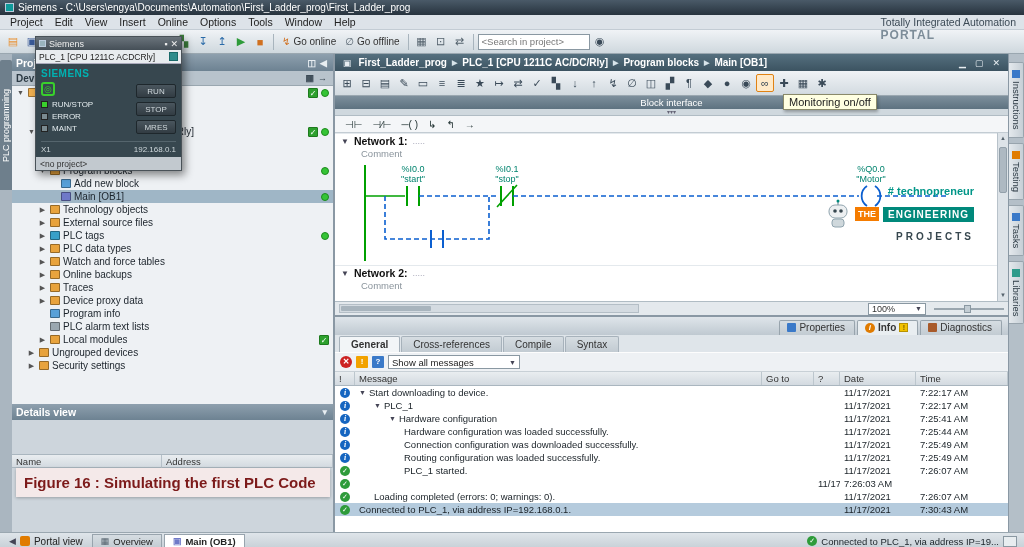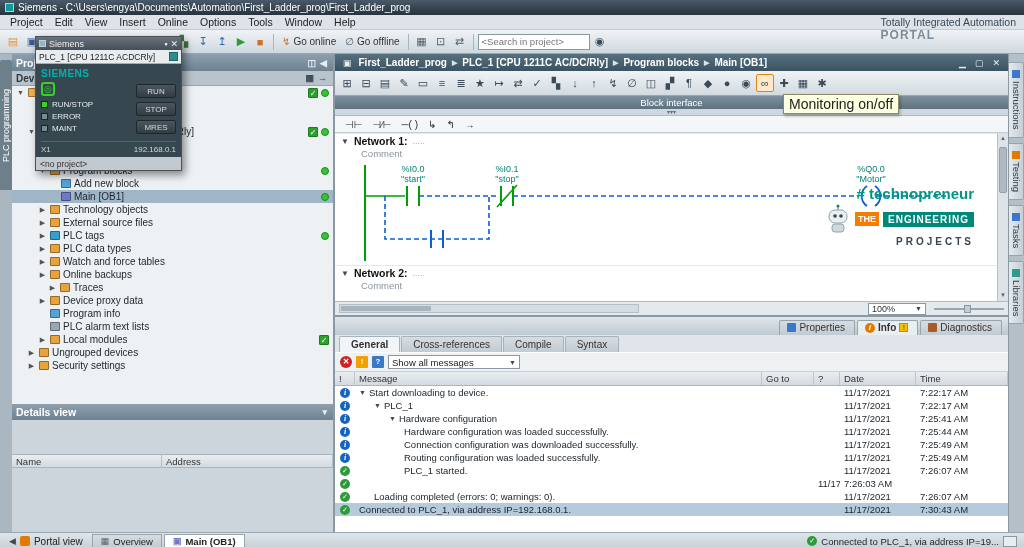--- a/index.html
+++ b/index.html
@@ -66,35 +66,35 @@
   .sim-x1 { display:flex; justify-content:space-between; color:#cfd8dc; font-size:8px; border-top:1px solid #55656d; margin-top:5px; padding-top:3px; }
   .sim-foot { height:13px; background:#c2c9cf; font-size:8.5px; color:#333; display:flex; align-items:center; padding:0 4px; }
 
   
   .editor-col { flex:1; display:flex; flex-direction:column; background:#fff; min-width:0; }
   .breadcrumb { height:17px; background:linear-gradient(#55707f,#3c5361); color:#fff; font-size:10px; display:flex; align-items:center; gap:5px; padding:0 6px; font-weight:bold; }
   .bc-arrow { font-size:7px; color:#d8e4ea; }
   .bc-sp { flex:1; }
   .bc-ico { font-size:9px; color:#e8eef2; font-weight:normal; padding:0 2px; }
   .ed-toolbar { height:25px; background:linear-gradient(#f0f3f6,#d2dae0); border-bottom:1px solid #9aa7b0; display:flex; align-items:center; gap:1px; padding:0 3px; position:relative; }
-  .tooltip { position:absolute; left:448px; top:23px; background:#ffffe1; border:1px solid #8a8a6a; font-size:14px; color:#222; padding:1px 5px; box-shadow:1px 2px 3px rgba(0,0,0,.3); z-index:30; }
+  .tooltip { position:absolute; left:448px; top:23px; background:#ffffe1; border:1px solid #8a8a6a; font-size:11px; color:#222; padding:1px 5px; box-shadow:1px 2px 3px rgba(0,0,0,.3); z-index:30; }
   .block-interface { height:13px; background:linear-gradient(#7d8f9c,#5d7280); color:#fff; font-size:9.5px; text-align:center; line-height:13px; }
   .grip { height:7px; background:#cfd8de; border-bottom:1px solid #b0bcc4; text-align:center; font-size:6px; color:#667; line-height:6px; }
   .favorites { height:17px; background:#f4f6f8; border-bottom:1px solid #c3ccd3; display:flex; align-items:center; gap:10px; padding:0 10px; font-size:10px; color:#233; }
   .fav { cursor:default; }
   .ladder-area { flex:1; position:relative; background:#fff; overflow:hidden; }
   .net-header { height:15px; display:flex; align-items:center; gap:5px; padding-left:6px; font-size:10.5px; font-weight:bold; color:#111; border-top:1px solid #e4e9ed; }
   .net-header .exp { font-size:8px; color:#445; }
   .net-header .dots { color:#aab; font-weight:normal; font-size:9px; }
   .net-comment { height:13px; padding-left:26px; font-size:9.5px; color:#8a949c; }
   .vscroll { position:absolute; right:0; top:0; bottom:0; width:11px; background:#dde3e8; border-left:1px solid #b8c2ca; }
   .vscroll .thumb { position:absolute; top:14px; left:1px; width:8px; height:46px; background:#aeb9c2; border:1px solid #93a0aa; border-radius:2px; }
   .vscroll .arr { position:absolute; left:0; width:10px; height:11px; font-size:6px; color:#56636d; text-align:center; line-height:11px; }
   .logo { position:absolute; right:34px; top:52px; width:175px; z-index:5; }
-  .logo .tag { text-align:right; color:#009688; font-size:15px; font-weight:bold; margin-bottom:2px; }
+  .logo .tag { text-align:right; color:#009688; font-size:11px; font-weight:bold; margin-bottom:2px; }
   .logo-row { display:flex; align-items:center; gap:4px; justify-content:flex-end; }
   .logo .the { background:#f57c00; color:#fff; font-weight:bold; font-size:9px; padding:2px 3px; }
   .logo .eng { background:#00897b; color:#fff; font-weight:bold; font-size:10px; letter-spacing:1px; padding:2px 5px; }
   .logo .proj { text-align:right; color:#37474f; font-weight:bold; font-size:10px; letter-spacing:3px; margin-top:2px; }
   .zoom-bar { height:14px; background:#e4e9ed; border-top:1px solid #b0bcc4; display:flex; align-items:center; font-size:9px; color:#333; padding:0 4px; gap:8px; }
   .hscroll { width:300px; height:9px; background:#d4dbe1; border:1px solid #b4bec6; position:relative; }
   .hscroll .thumb { position:absolute; left:1px; top:1px; width:90px; height:5px; background:#a8b4bd; border-radius:1px; }
   .zoom-sp { flex:1; }
   .zoom-select { width:58px; height:12px; background:#fff; border:1px solid #8a98a2; display:flex; align-items:center; justify-content:space-between; padding:0 3px; font-size:9px; }
   .zoom-slider { width:70px; height:2px; background:#9aa6af; position:relative; }
@@ -317,21 +317,21 @@
           <span class="ticon" style="background:#e8a33d"></span>
           <span class="tlabel">Watch and force tables</span>
           <span class="tspace"></span>
         </div>
         <div class="tree-row" style="padding-left:26px">
           <span class="tw">▶</span>
           <span class="ticon" style="background:#e8a33d"></span>
           <span class="tlabel">Online backups</span>
           <span class="tspace"></span>
         </div>
-        <div class="tree-row" style="padding-left:36px">
+        <div class="tree-row" style="padding-left:26px">
           <span class="tw">▶</span>
           <span class="ticon" style="background:#e8a33d"></span>
           <span class="tlabel">Traces</span>
           <span class="tspace"></span>
         </div>
         <div class="tree-row" style="padding-left:26px">
           <span class="tw">▶</span>
           <span class="ticon" style="background:#e8a33d"></span>
           <span class="tlabel">Device proxy data</span>
           <span class="tspace"></span>
@@ -372,20 +372,21 @@
       <span>Details view</span>
       <span class="sp"></span>
       <span class="hdr-ico">▾</span>
     </div>
     <div class="details-body">
       <div class="details-cols">
         <div>Name</div>
         <div>Address</div>
       </div>
     </div>
+    <div class="figure-caption">Figure 16 : Simulating the first PLC Code</div>
   </div>
 
   <div class="editor-col">
     <div class="breadcrumb">
       <span class="bc-ico">▣</span>
       <span style="display:flex;align-items:center;gap:5px;">
           <span>First_Ladder_prog</span>
           <span class="bc-arrow">▶</span>
           <span>PLC_1 [CPU 1211C AC/DC/Rly]</span>
           <span class="bc-arrow">▶</span>

